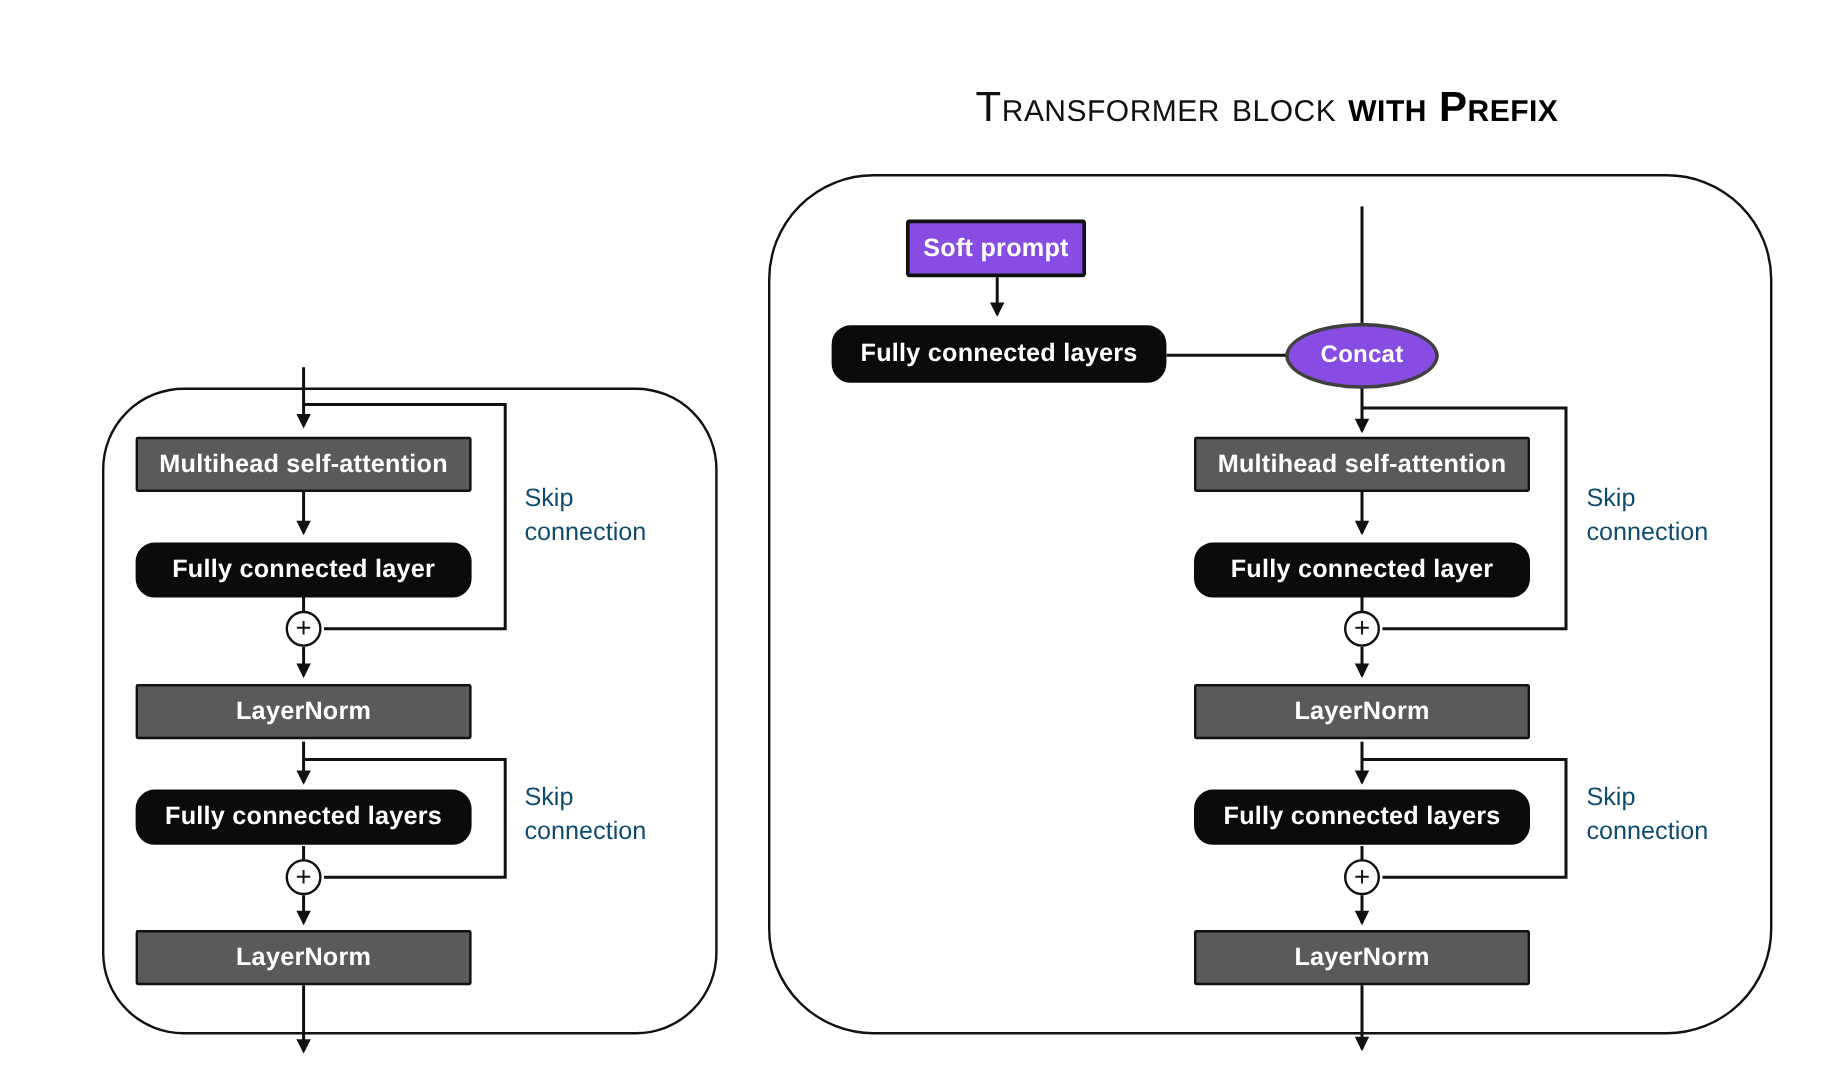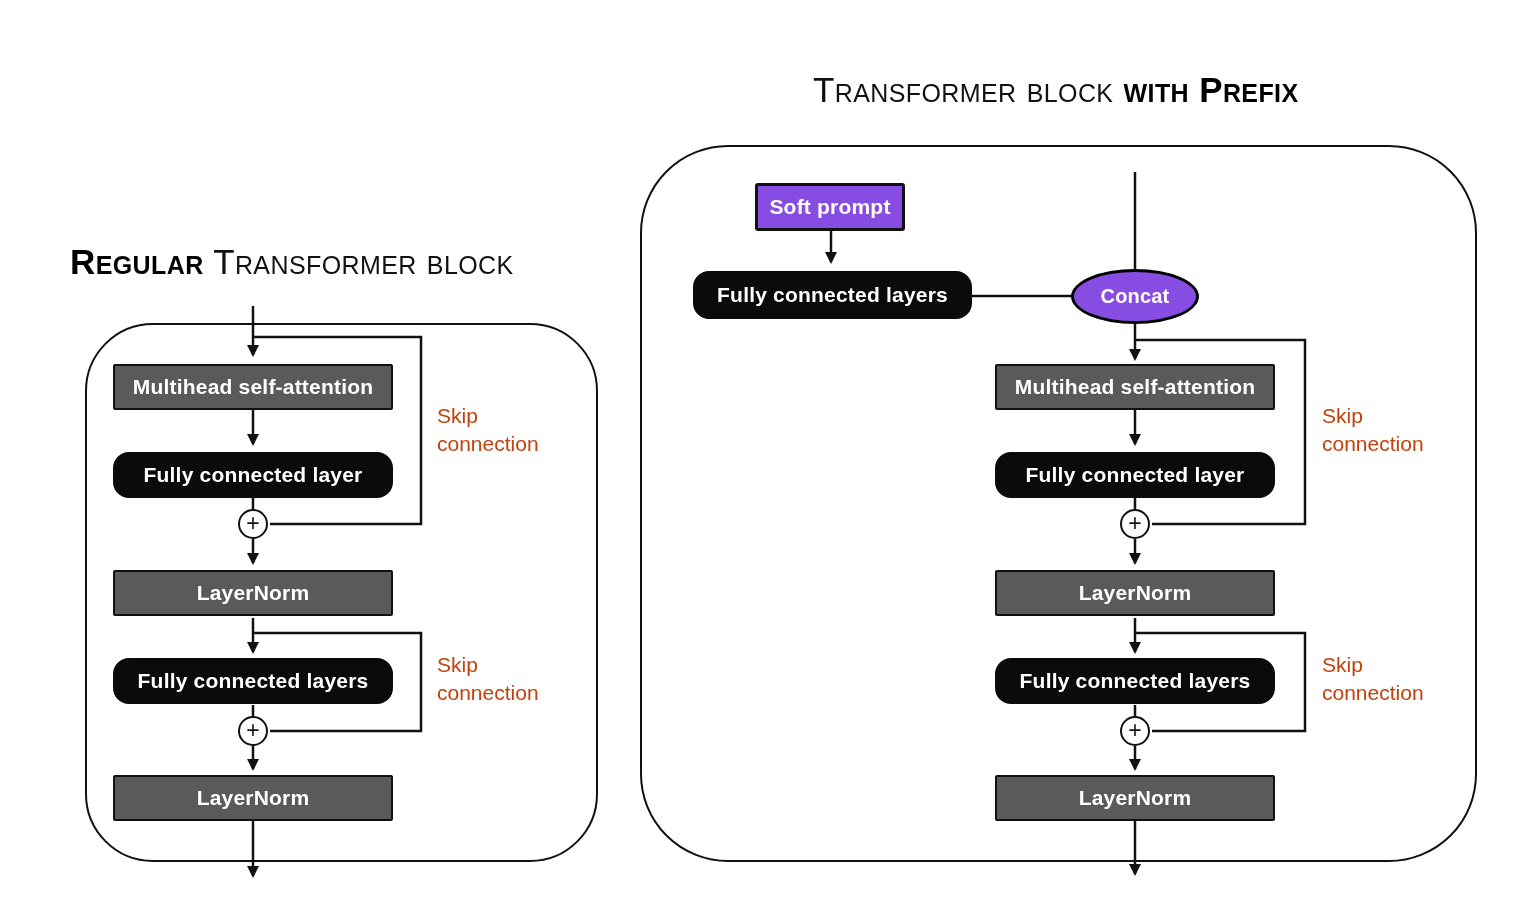--- a/index.html
+++ b/index.html
@@ -17,29 +17,29 @@
   }
   .title .hl{color:#000000;font-weight:700;}
   .box{
     position:absolute;display:flex;align-items:center;justify-content:center;
     color:#fff;font-weight:700;font-size:21px;letter-spacing:0.2px;z-index:2;
     box-sizing:border-box;text-align:center;
   }
   .gray{background:#5a5a5a;border:2.5px solid #111;border-radius:2px;}
   .blackbox{background:#0b0b0b;border:2.5px solid #0b0b0b;border-radius:16px;text-align:right;}
   .purplebox{background:#874de2;border:3px solid #111;border-radius:3px;}
-  .ellipse{background:#874de2;border:3px solid #000000;border-radius:50%;font-size:20px;}
+  .ellipse{background:#874de2;border:3px solid #404040;border-radius:50%;font-size:20px;}
   .plus{
     position:absolute;width:30px;height:30px;border:2.5px solid #111;border-radius:50%;
     background:#fff;display:flex;align-items:center;justify-content:center;
     font-size:23px;font-weight:400;color:#111;z-index:3;box-sizing:border-box;
     line-height:1;padding-bottom:2px;
   }
   .skip{
-    position:absolute;font-size:21px;font-weight:400;color:#c2410c;width:120px;
+    position:absolute;font-size:21px;font-weight:400;color:#0c4a6e;width:120px;
     line-height:1.32;z-index:2;
   }
 </style>
 </head>
 <body>
 
 <div id="canvas">
 
   <svg class="wires" width="1536" height="907" viewBox="0 0 1536 907">
     <defs>
@@ -69,23 +69,20 @@
       <path d="M1135,497 V510"></path>
       <path d="M1135,539 V563" marker-end="url(#arr)"></path>
       <path d="M1135,618 V652" marker-end="url(#arr)"></path>
       <path d="M1135,633 H1305 V731 H1152"></path>
       <path d="M1135,705 V717"></path>
       <path d="M1135,746 V769" marker-end="url(#arr)"></path>
       <path d="M1135,821 V874" marker-end="url(#arr)"></path>
     </g>
   </svg>
 
-  <div class="title" style="left:70px;top:242px;">
-    <span class="hl">Regular</span><span> Transformer block</span>
-  </div>
   <div class="title" style="left:813px;top:70px;">
     <span>Transformer block </span><span class="hl">with Prefix</span>
   </div>
 
   <div class="frame" style="left:85px;top:323px;width:509px;height:535px;border-radius:68px;"></div>
   <div class="frame" style="left:640px;top:145px;width:833px;height:713px;border-radius:88px;"></div>
 
   <div class="box gray" style="left:113px;top:364px;width:280px;height:46px;">Multihead self-attention</div>
   <div class="box blackbox" style="left:113px;top:452px;width:280px;height:46px;">Fully connected layer</div>
   <div class="plus" style="left:238px;top:509px;">+</div>

